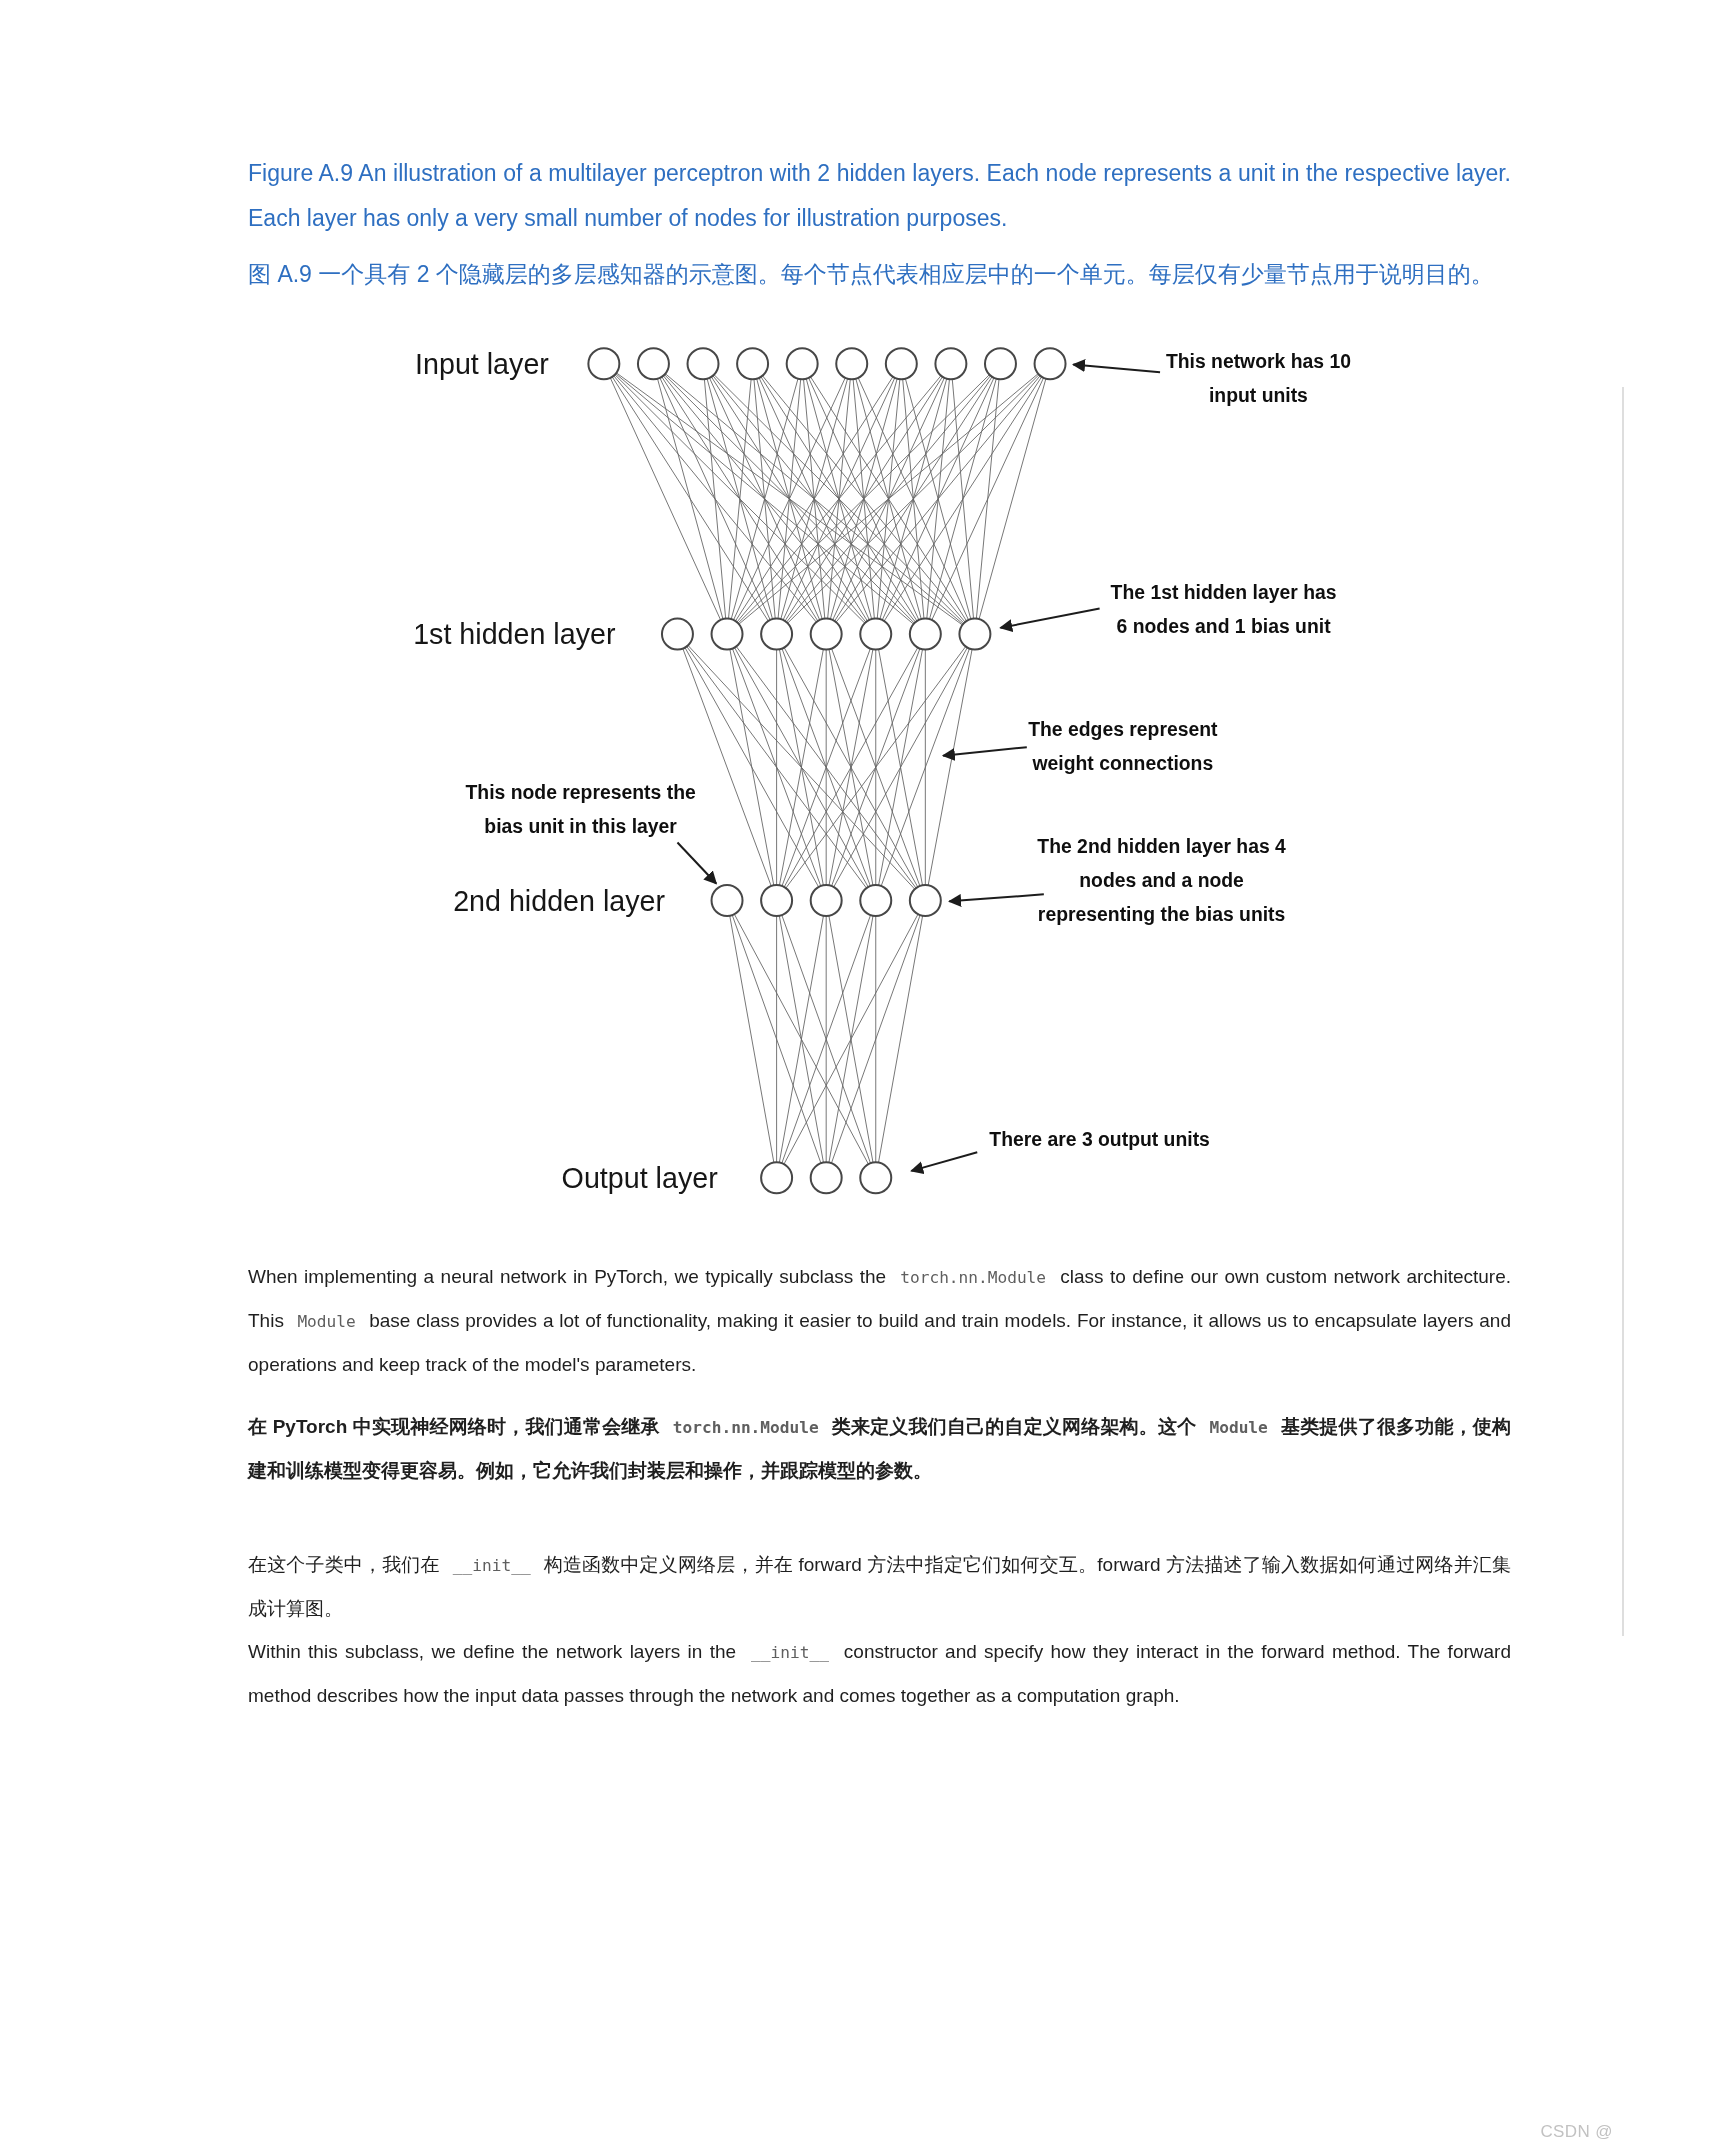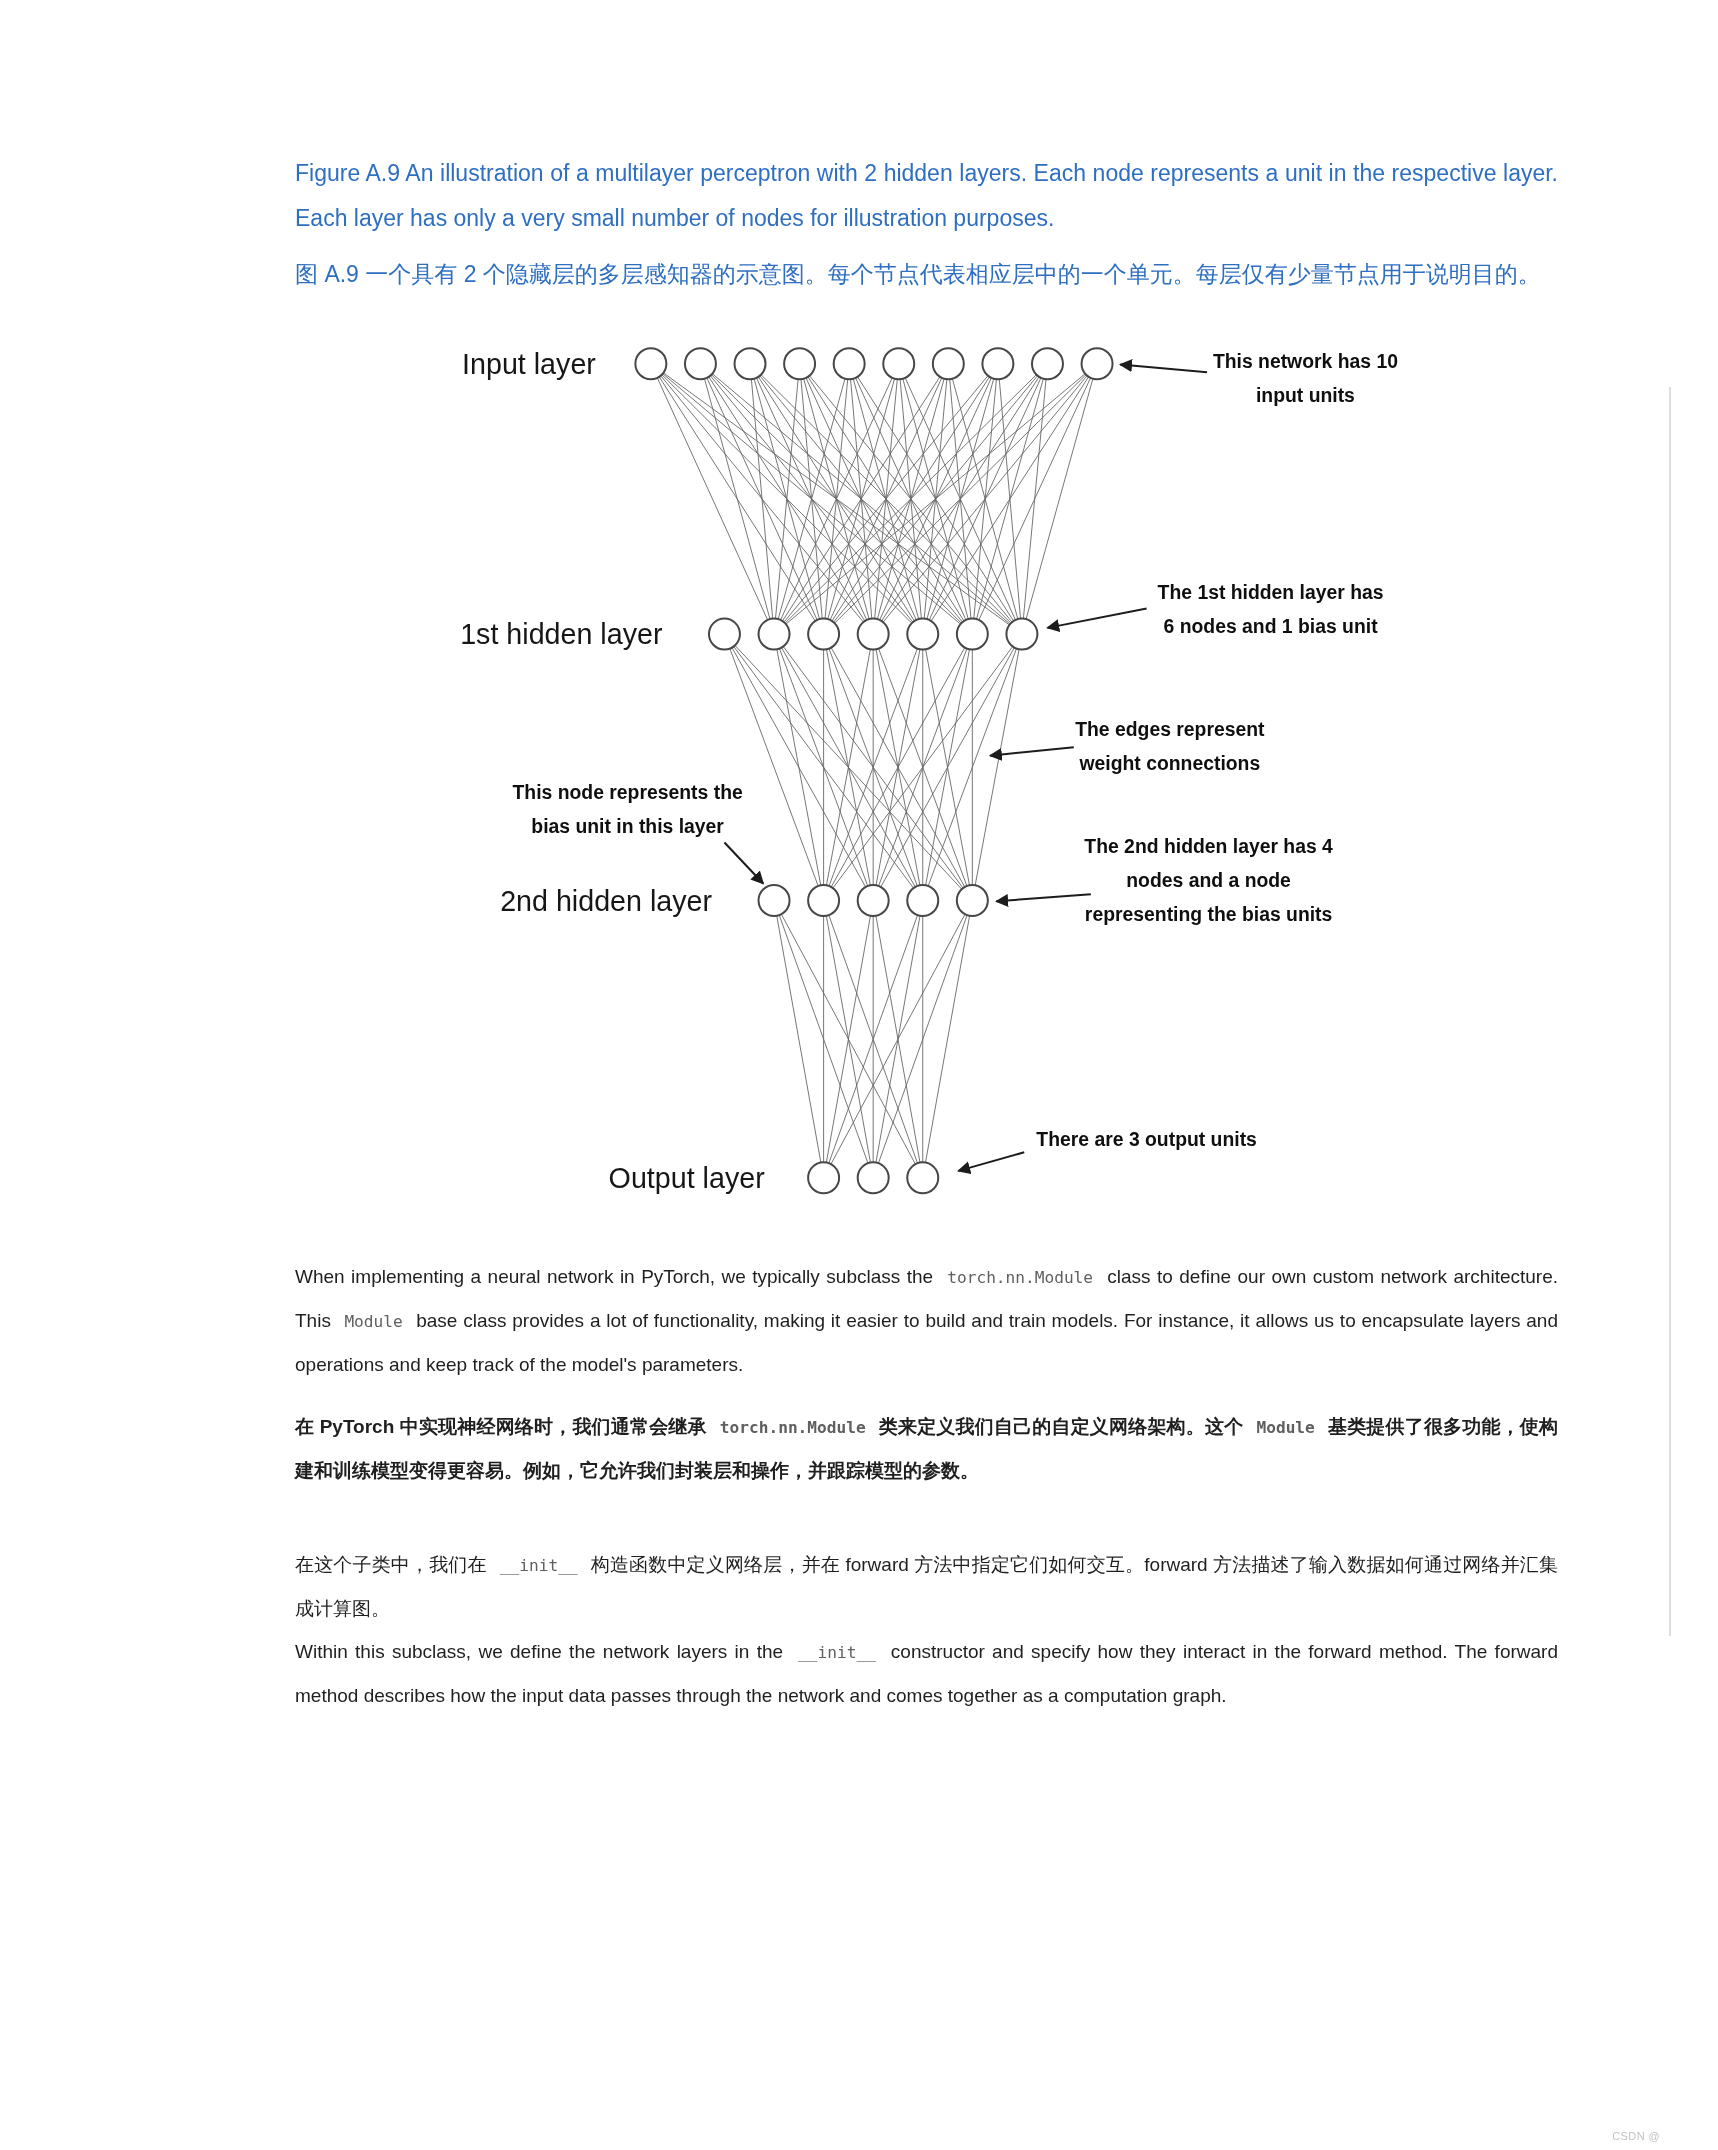--- a/index.html
+++ b/index.html
@@ -4,21 +4,20 @@
 <style>
   html, body { margin: 0; padding: 0; background: #ffffff; }
   .page {
     position: relative;
     width: 1630px;
     height: 2151px;
     background: #ffffff;
     overflow: hidden;
     font-family: "Liberation Sans", sans-serif;
     color: var(--body-text, #1f1f1f);
-    margin-left: 47px;
   }
   .content {
     position: absolute;
     left: 248px;
     top: 0;
     width: 1263px;
   }
   p { margin: 0; }
   .caption {
     color: var(--caption-blue, #2e6fc1);
@@ -71,21 +70,21 @@
     left: 1622px;
     top: 387px;
     width: 1.5px;
     height: 1249px;
     background: #dedede;
   }
   .watermark {
     position: absolute;
     right: 17px;
     bottom: 9.3px;
-    font-size: 11px;
+    font-size: 17px;
     color: #c2c2c2;
     letter-spacing: 0.4px;
   }
 </style>
 </head>
 <body>
 
 <div class="page">
   <div class="content">
 

